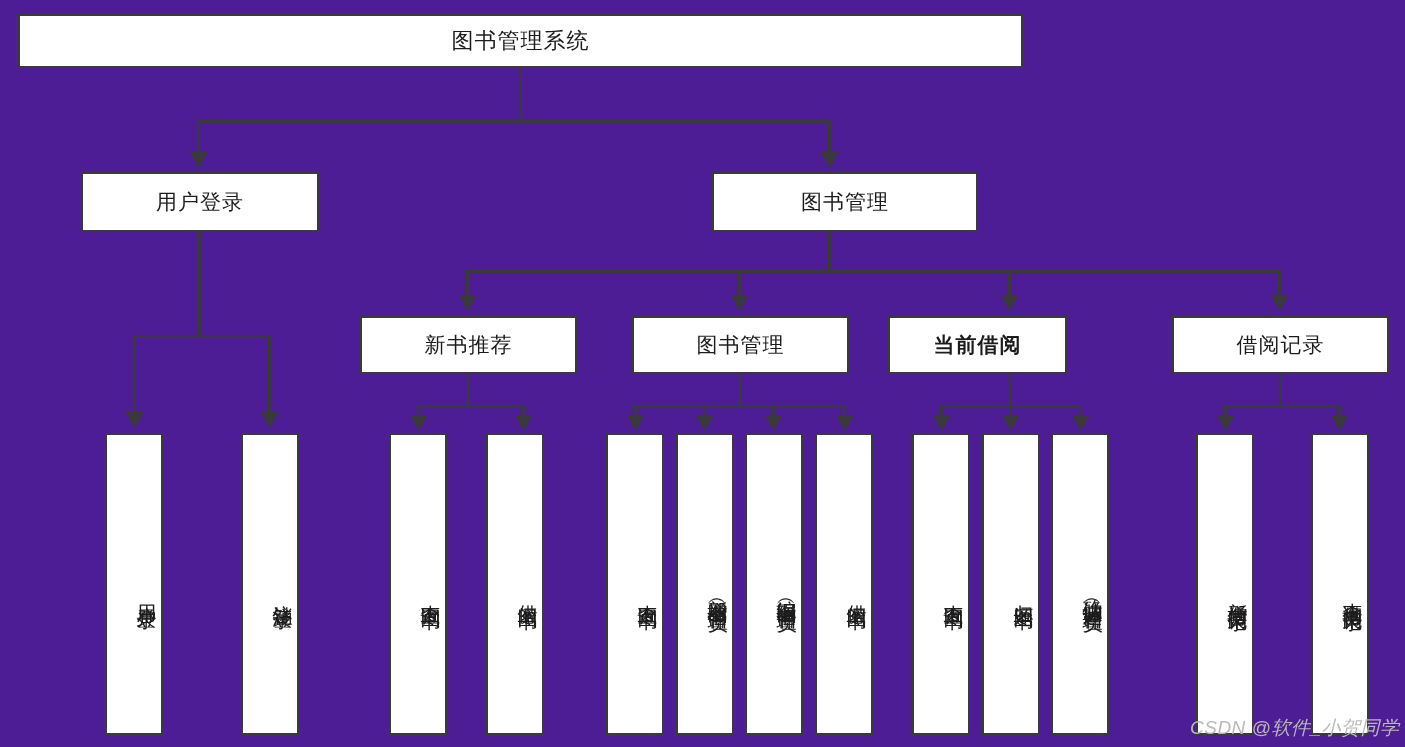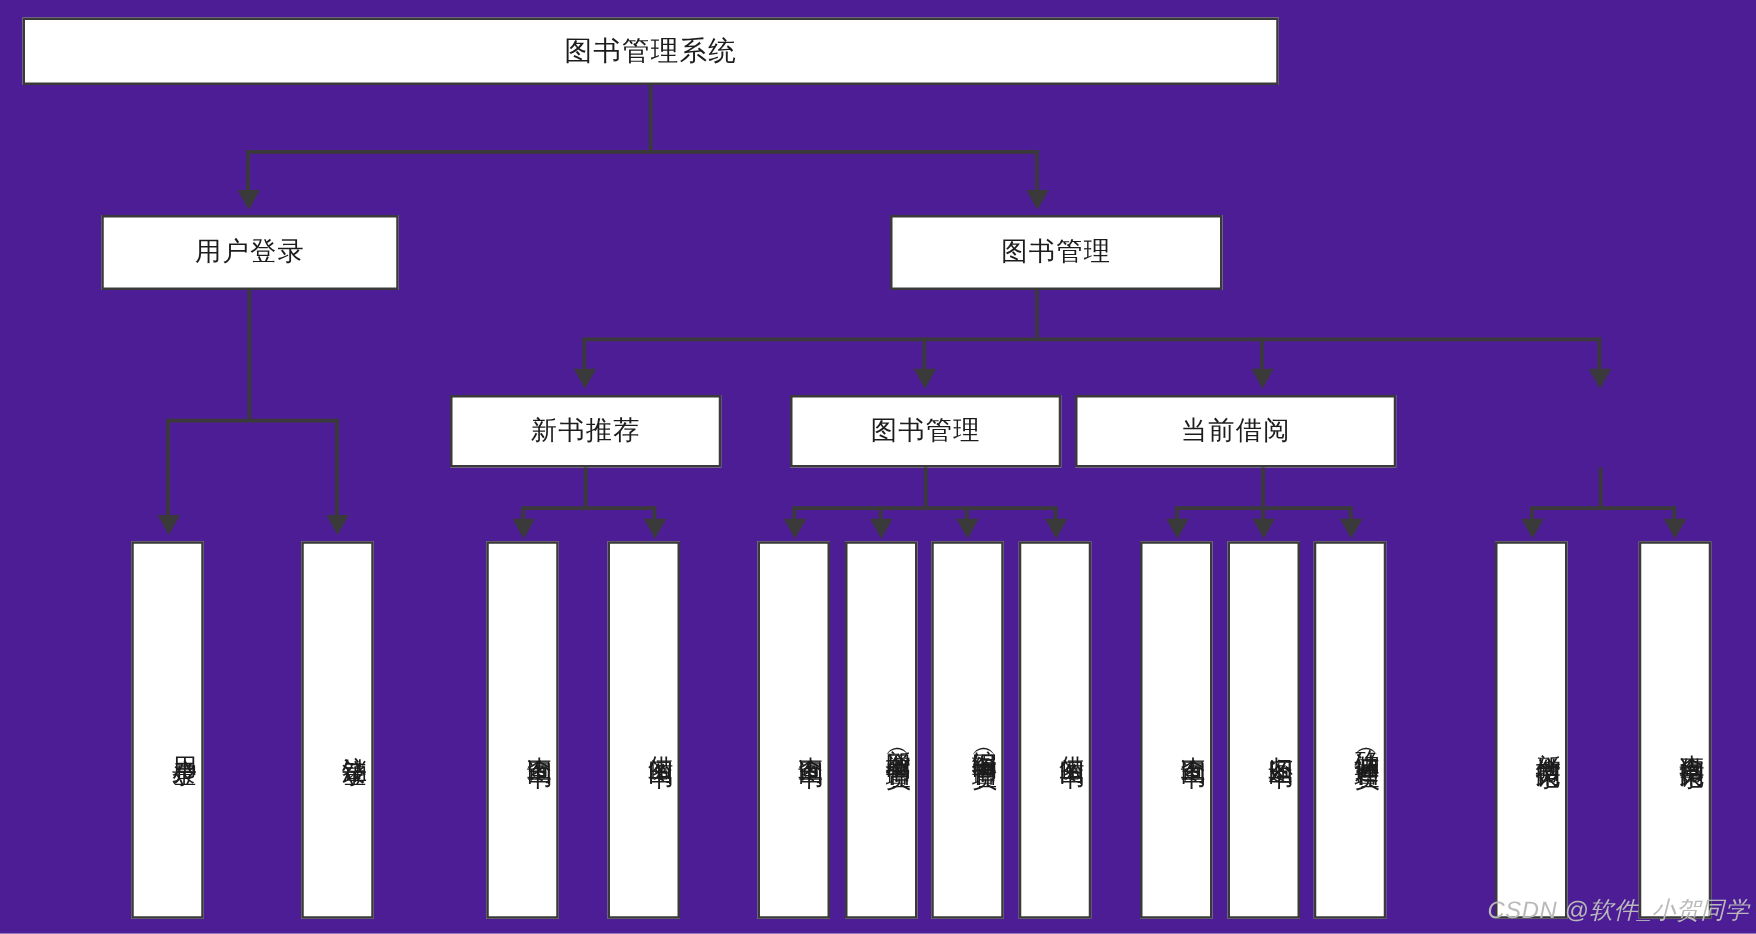--- a/index.html
+++ b/index.html
@@ -114,22 +114,25 @@
   <div class="arrow" style="left:1001px; top:295px;"></div>
   <div class="line v" style="left:1278px; top:270px; width:3px; height:28px;"></div>
   <div class="arrow" style="left:1271px; top:295px;"></div>
 
   <div class="box horiz" style="left:360px; top:316px; width:217px; height:58px;">
     <span>新书推荐</span>
   </div>
   <div class="box horiz" style="left:632px; top:316px; width:217px; height:58px;">
     <span>图书管理</span>
   </div>
-  <div class="box horiz" style="left:860px; top:316px; width:257px; height:58px;">
+  <div class="box horiz" style="left:888px; top:316px; width:179px; height:58px;font-weight:bold;">
     <span>当前借阅</span>
+  </div>
+  <div class="box horiz" style="left:1172px; top:316px; width:217px; height:58px;">
+    <span>借阅记录</span>
   </div>
 
   <div class="line v" style="left:467px; top:374px; width:3px; height:32px;"></div>
   <div class="line h" style="left:417px; top:405px; width:108px; height:3px;"></div>
   <div class="line v" style="left:417px; top:405px; width:3px; height:16px;"></div>
   <div class="arrow" style="left:410px; top:415px;"></div>
   <div class="line v" style="left:522px; top:405px; width:3px; height:16px;"></div>
   <div class="arrow" style="left:515px; top:415px;"></div>
 
   <div class="line v" style="left:739px; top:374px; width:3px; height:32px;"></div>

